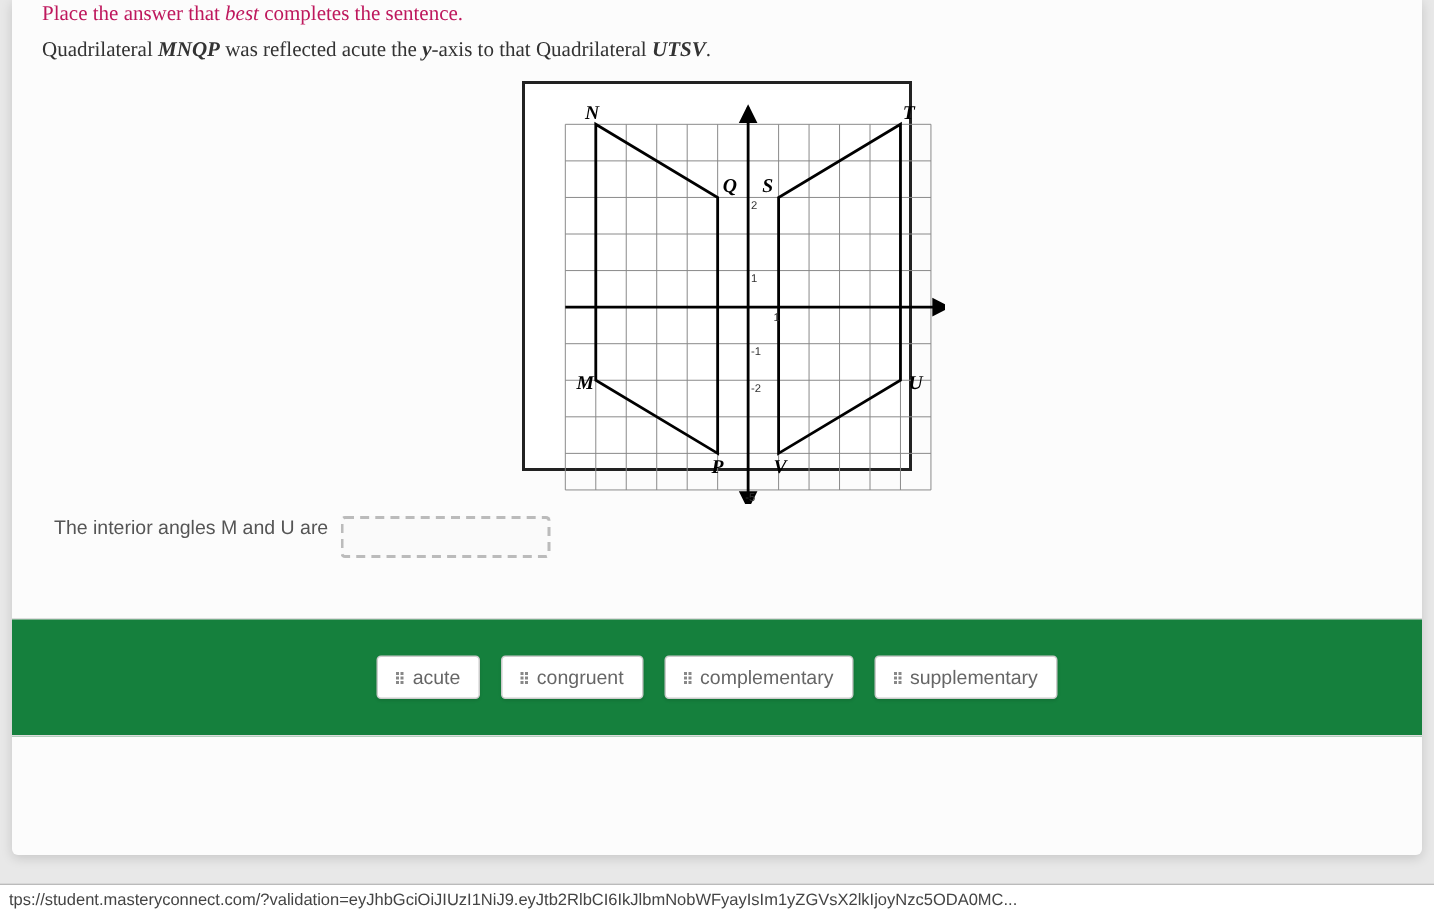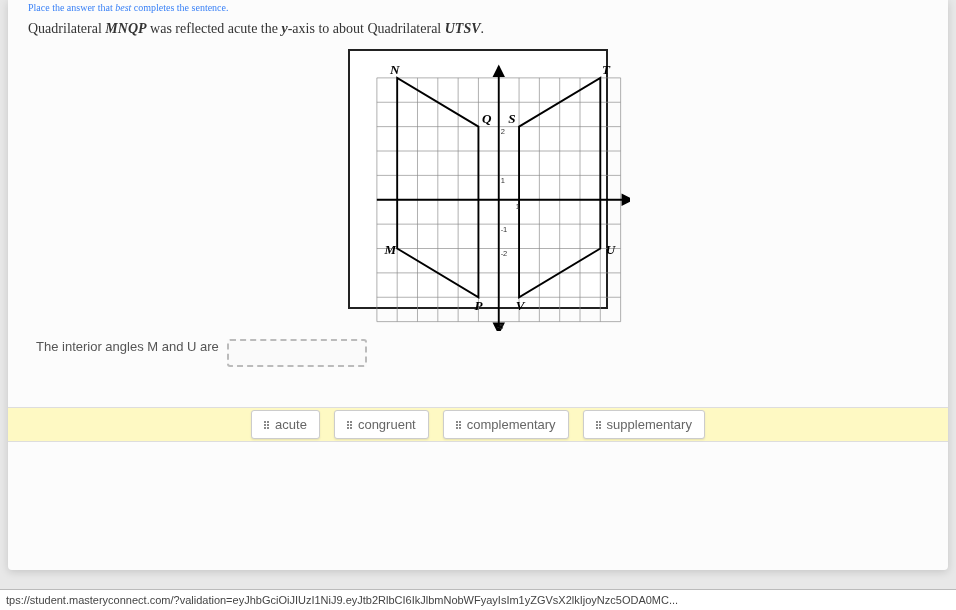--- a/index.html
+++ b/index.html
@@ -13,22 +13,22 @@
     }
     .page {
       background: #fcfcfc;
       padding: 0 20px 20px 20px;
       min-height: 570px;
       border-radius: 0 0 4px 4px;
       box-shadow: 0 2px 8px rgba(0,0,0,0.15);
       margin: 0 8px;
     }
     .instruction {
-      font-size: 10px;
-      color: #3b82f6;
+      font-size: 14px;
+      color: #be185d;
       padding-top: 2px;
       padding-bottom: 8px;
     }
     .instruction em { font-style: italic; }
     .prompt-line {
       font-size: 14px;
       color: #333;
       margin-bottom: 12px;
     }
     .prompt-line .mvar { font-style: italic; font-family: 'Times New Roman', serif; font-weight: bold; }
@@ -54,24 +54,24 @@
     .dropzone {
       display: inline-block;
       min-width: 140px;
       height: 28px;
       border: 2px dashed #bbb;
       border-radius: 3px;
       margin-left: 8px;
       background: #fafafa;
     }
     .options-bar {
-      background: #fef9c3;
+      background: #15803d;
       border-top: 1px solid #ddd;
       border-bottom: 1px solid #ddd;
-      padding: 2px 0;
+      padding: 24px 0;
       display: flex;
       justify-content: center;
       gap: 14px;
       margin: 0 -20px;
     }
     .option-chip {
       display: inline-flex;
       align-items: center;
       gap: 6px;
       background: #fff;
@@ -114,21 +114,21 @@
 </head>
 <body>
 
 <div class="page">
 
   <div class="instruction">
     <span>Place the answer that </span><em>best</em><span> completes the sentence.</span>
   </div>
 
   <div class="prompt-line">
-    <span>Quadrilateral </span><span class="mvar">MNQP</span><span> was reflected acute the </span><span class="mvar">y</span><span>-axis to about Quadrilateral </span><span class="mvar">UTSV</span><span>.</span>
+    <span>Quadrilateral </span><span class="mvar">MNQP</span><span> was reflected acute the </span><span class="mvar">y</span><span>-axis to that Quadrilateral </span><span class="mvar">UTSV</span><span>.</span>
   </div>
 
   <div class="graph-wrap">
     <div class="graph-box">
       <svg width="300" height="300" viewBox="-30 -30 320 320" style="position:absolute;left:-20px;top:-20px;">
         <g transform="translate(20,20)">
 
         <g stroke="#888" stroke-width="0.7">
           <line x1="0" y1="0" x2="0" y2="260"></line>
           <line x1="21.67" y1="0" x2="21.67" y2="260"></line>

